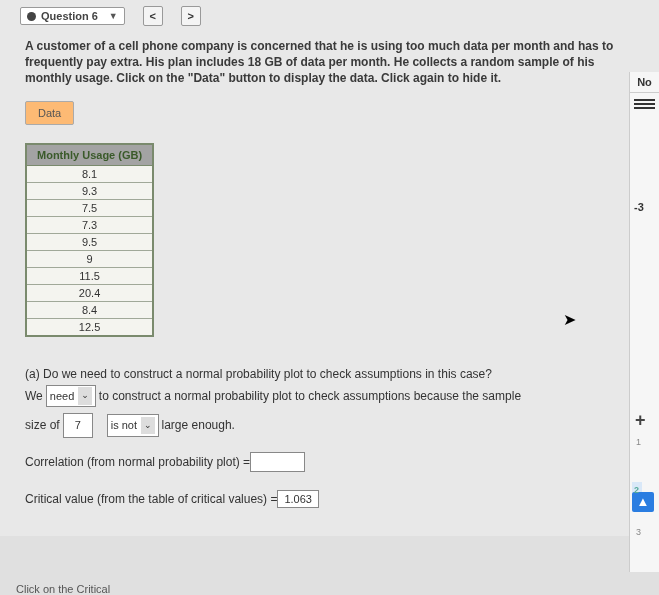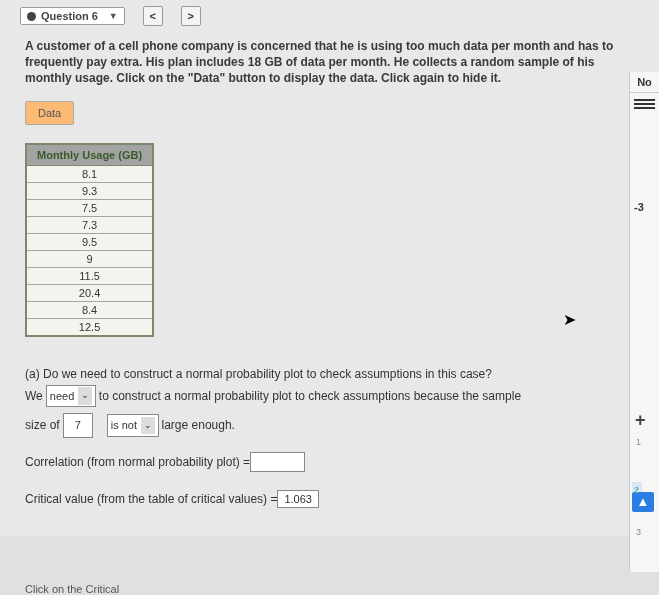--- a/index.html
+++ b/index.html
@@ -36,21 +36,21 @@
     .side-label { font-weight: bold; padding: 4px; text-align: center; border-bottom: 1px solid #ccc; }
     .bars { display:flex; flex-direction: column; gap:2px; margin:6px 4px; }
     .bars span { height:2px; background:#333; }
     .side-num { position: absolute; top: 129px; left: 4px; font-weight: bold; color: #333; }
     .plus { position: absolute; top: 338px; left: 5px; font-size: 18px; font-weight: bold; color: #444; }
     .warn-badge { position: absolute; top: 420px; left: 2px; width: 22px; height: 20px; background: #2a7de1; color: #fff; font-size: 13px; font-weight: bold; text-align: center; line-height: 20px; border-radius: 2px; }
     .warn-badge::before { content:""; position:absolute; top:-10px; left:0; width:10px; height:10px; background:#d9e8f8; font-size:9px; }
     .tiny-num { position: absolute; font-size: 9px; color: #888; }
     
     .cursor-arrow { position: absolute; left: 563px; top: 310px; font-size: 16px; color: #000; }
-    .bottom-cut { position: absolute; bottom: 0; left: 25px; font-size: 11px; color: #555; }
+    .bottom-cut { position: absolute; bottom: 0; left: 16px; font-size: 11px; color: #555; }
   </style>
 </head>
 <body>
 
 <div class="header-bar">
   <div class="question-selector">
     <span class="radio-dot"></span>
     <span class="question-label">Question 6</span>
     <span class="dropdown-arrow">▼</span>
   </div>

